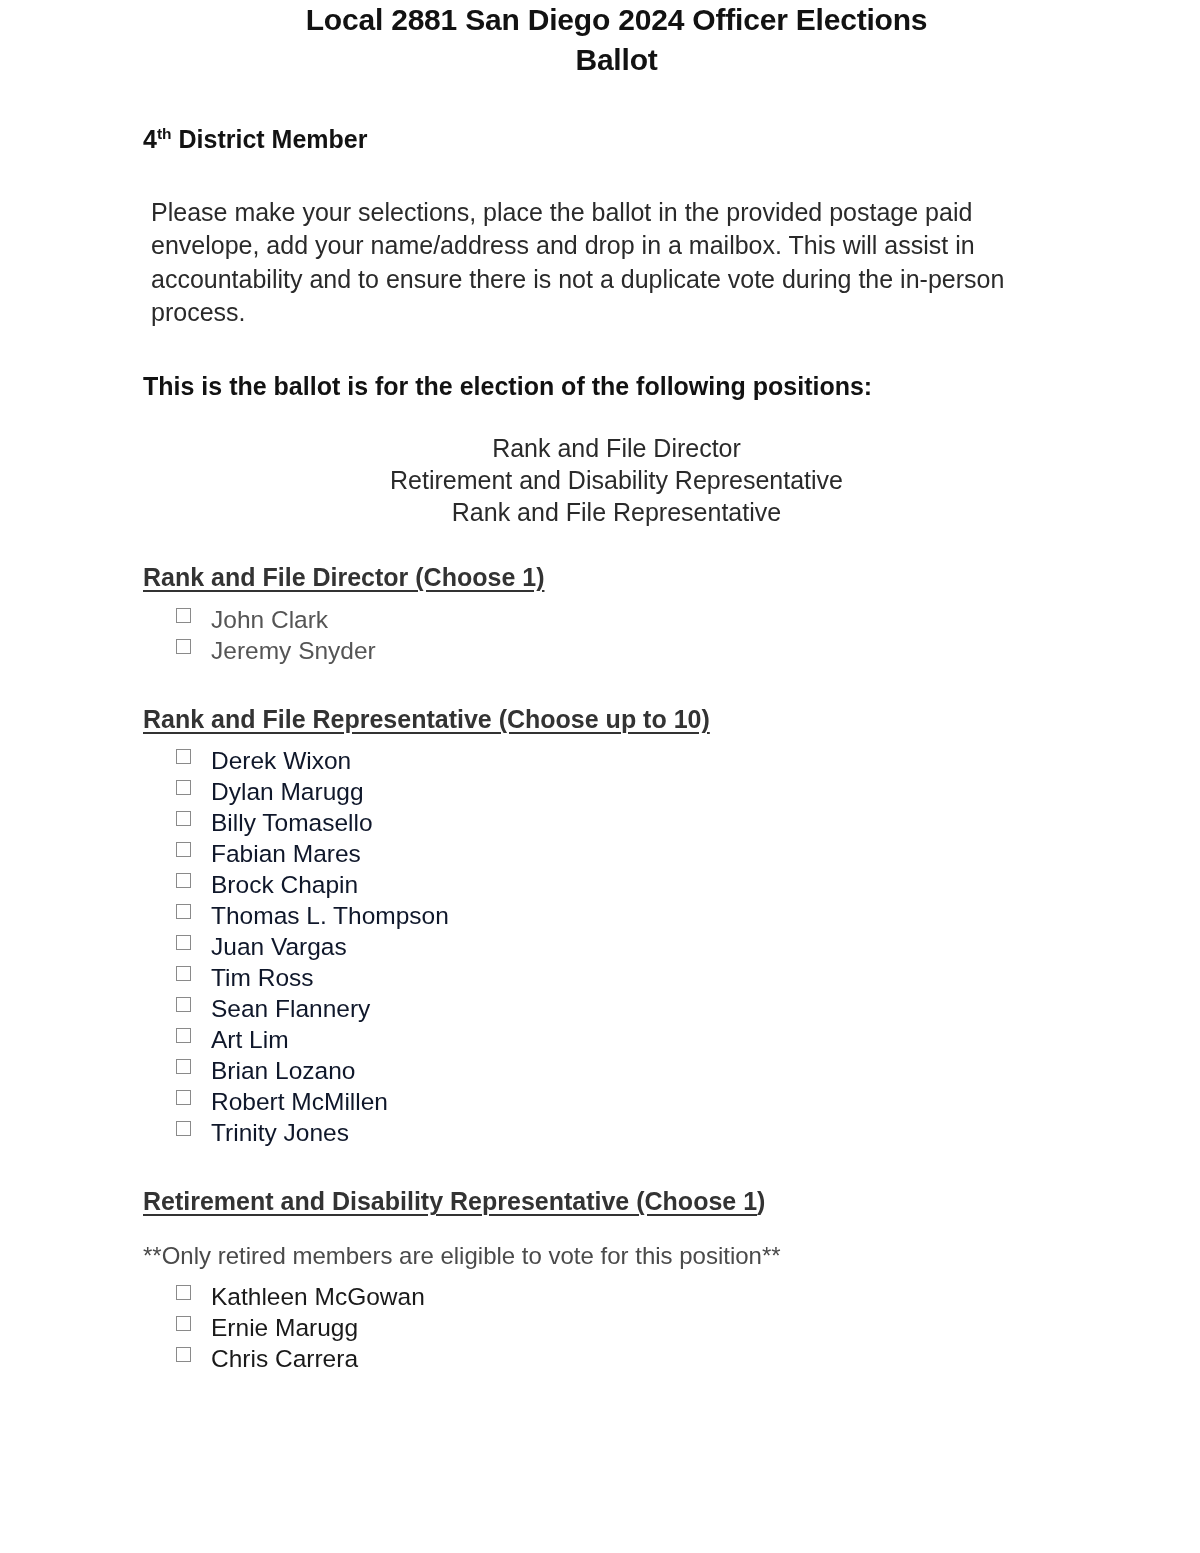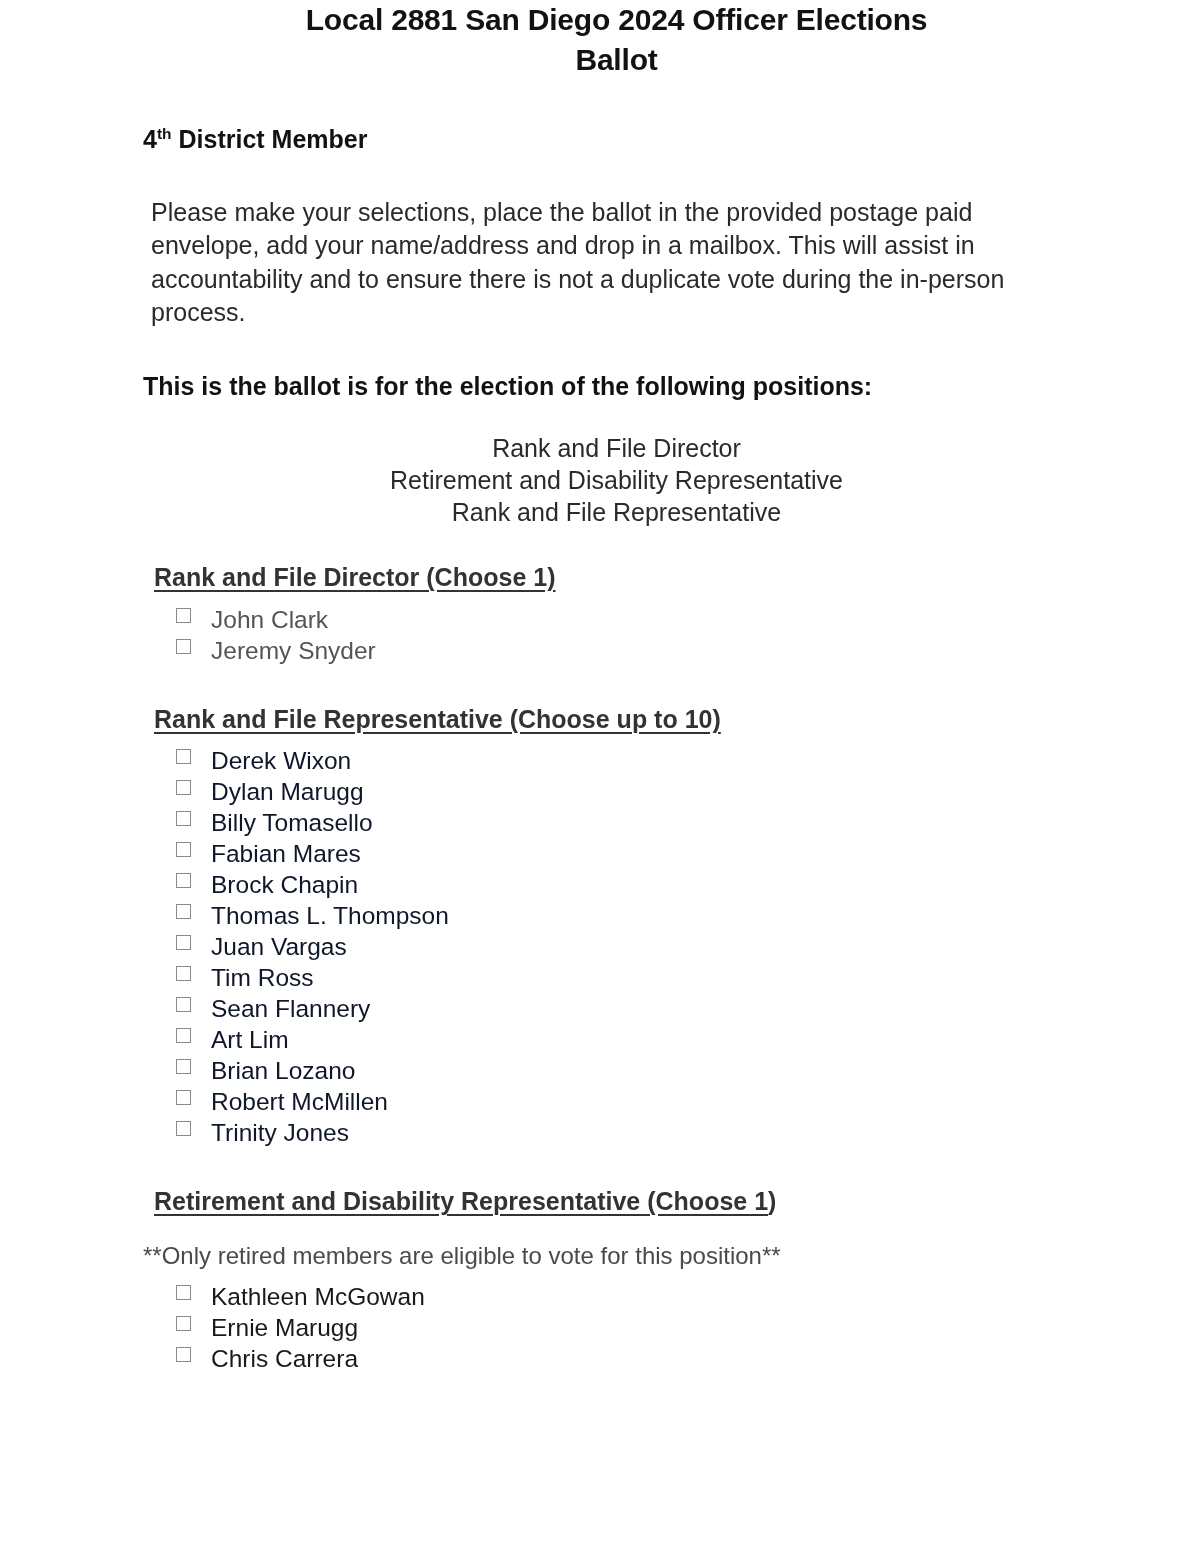--- a/index.html
+++ b/index.html
@@ -88,21 +88,20 @@
     padding-top: 33px;
     font-size: 25px;
     font-weight: bold;
     color: #333333;
     line-height: 1.3;
   }
   .section-heading .u {
     text-decoration: underline;
     text-underline-offset: 4px;
     text-decoration-thickness: 2px;
-    margin-left: 11px;
   }
   .section-heading .tail {
     text-decoration: none;
   }
 
   
   .note {
     margin: 0;
     padding-top: 22px;
     font-size: 24px;

